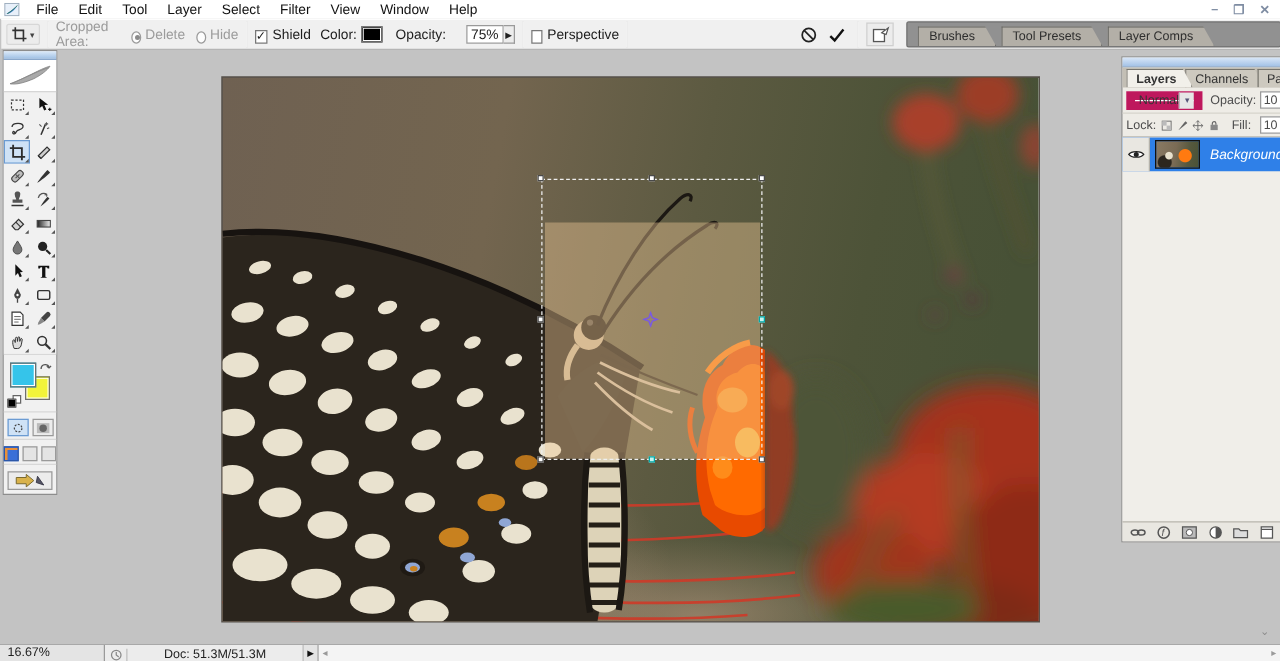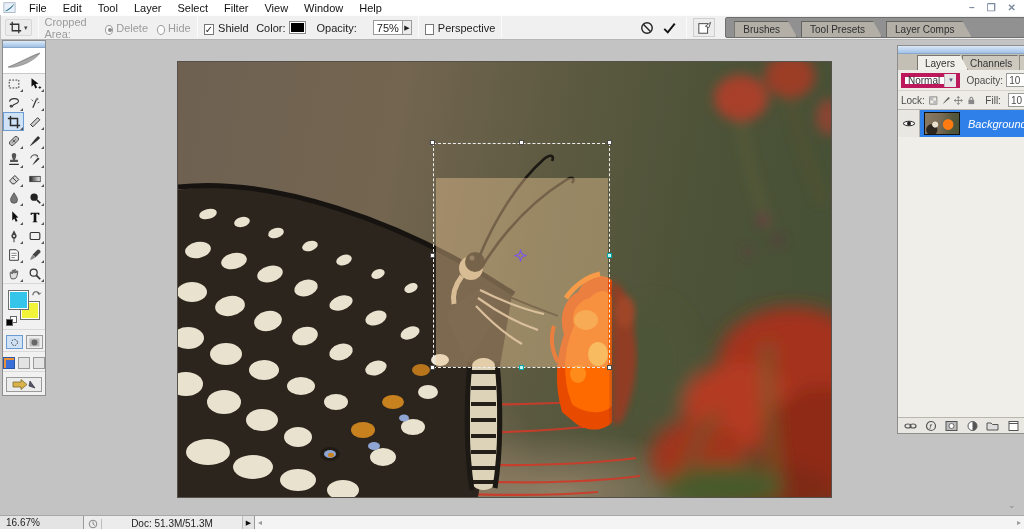--- a/index.html
+++ b/index.html
@@ -96,24 +96,24 @@
   .wm2 { font-size:12px; margin-top:3px; }
 
   
   .layers-panel { position:absolute; left:897px; top:45px; width:132px; height:389px;
     background:#eeece6; border:1px solid #8d8d8d; z-index:35; display:flex; flex-direction:column; }
   .lp-title { height:8px; background:linear-gradient(#d9e7f8,#a3c2e6); border-bottom:1px solid #8aa8cc; }
   .lp-tabs { height:16px; background:#c3bfb5; display:flex; align-items:flex-end; padding-left:3px; }
   .lp-tab { height:15px; font-size:10px; padding:2px 12px 0 7px; color:#333;
     background:#cdc9bf; border:1px solid #77756e; border-bottom:none; margin-right:-6px;
     clip-path:polygon(0 0, calc(100% - 8px) 0, 100% 100%, 0 100%); }
-  .lp-tab.active { background:#f2f0ea; font-weight:normal; z-index:2; position:relative;margin-left:16px; }
+  .lp-tab.active { background:#f2f0ea; font-weight:bold; z-index:2; position:relative; }
   .lp-controls { height:21px; display:flex; align-items:center; font-size:10px; color:#4c4c4c;
     padding:0 0 0 3px; border-bottom:1px solid #d6d3cb; }
-  .lp-select { width:66px; height:15px; background:#fff; border:4px solid #be185d; font-size:10px;
+  .lp-select { width:66px; height:15px; background:#fff; border:7px solid #be185d; font-size:10px;
     color:#333; display:flex; align-items:center; padding-left:3px; }
   .lp-select .arrow { margin-left:auto; width:12px; height:13px; background:#e6e6e6;
     border-left:1px solid #bbb; font-size:7px; display:flex; align-items:center; justify-content:center; color:#557; }
   .lp-field { width:24px; height:14px; background:#fff; border:1px solid #9a9a9a; font-size:10px;
     padding:1px 2px; margin-left:3px; overflow:hidden; white-space:nowrap; }
   .lp-lockrow { height:19px; display:flex; align-items:center; font-size:10px; color:#4c4c4c;
     padding-left:3px; gap:4px; border-bottom:1px solid #b9b6ae; }
   .lp-lockrow svg { width:11px; height:11px; }
   .lp-list { flex:1; background:#f0eee9; }
   .layer-row { height:27px; background:#2f80e8; display:flex; align-items:center; }

